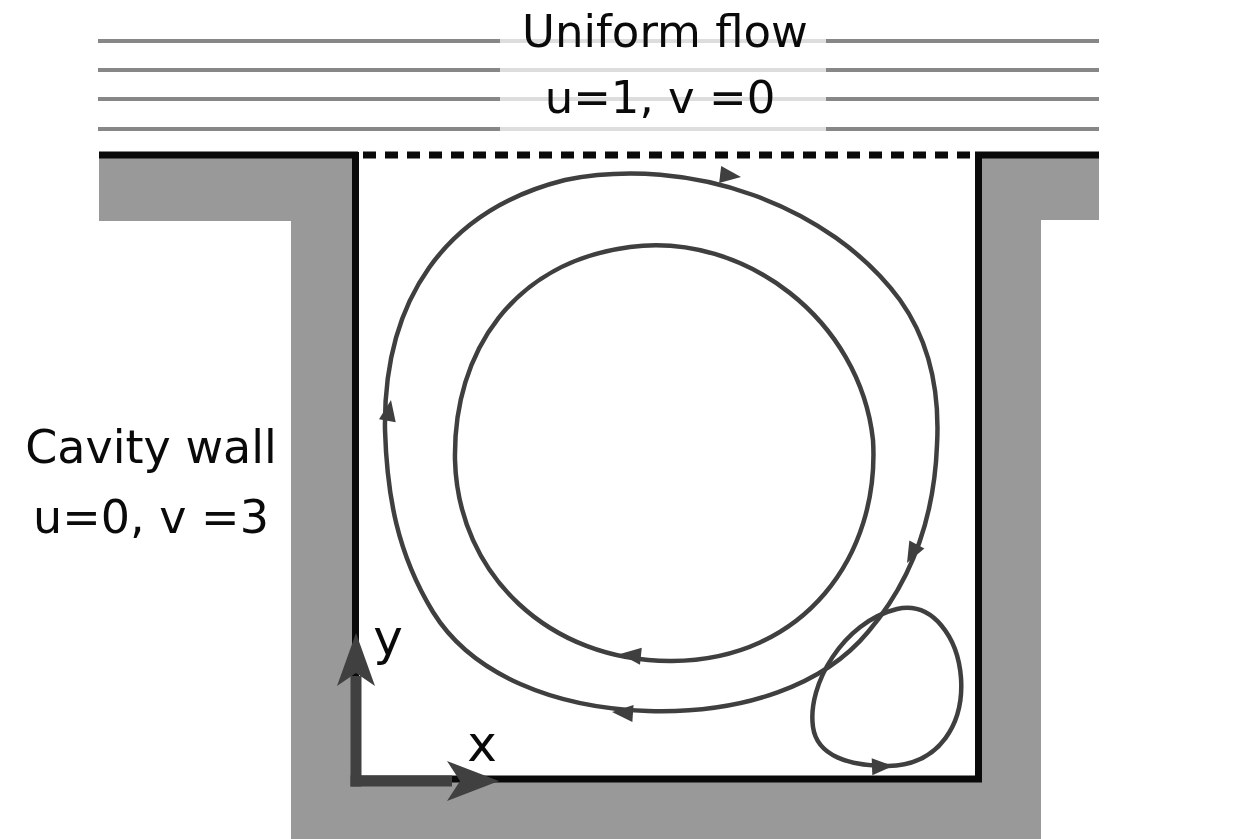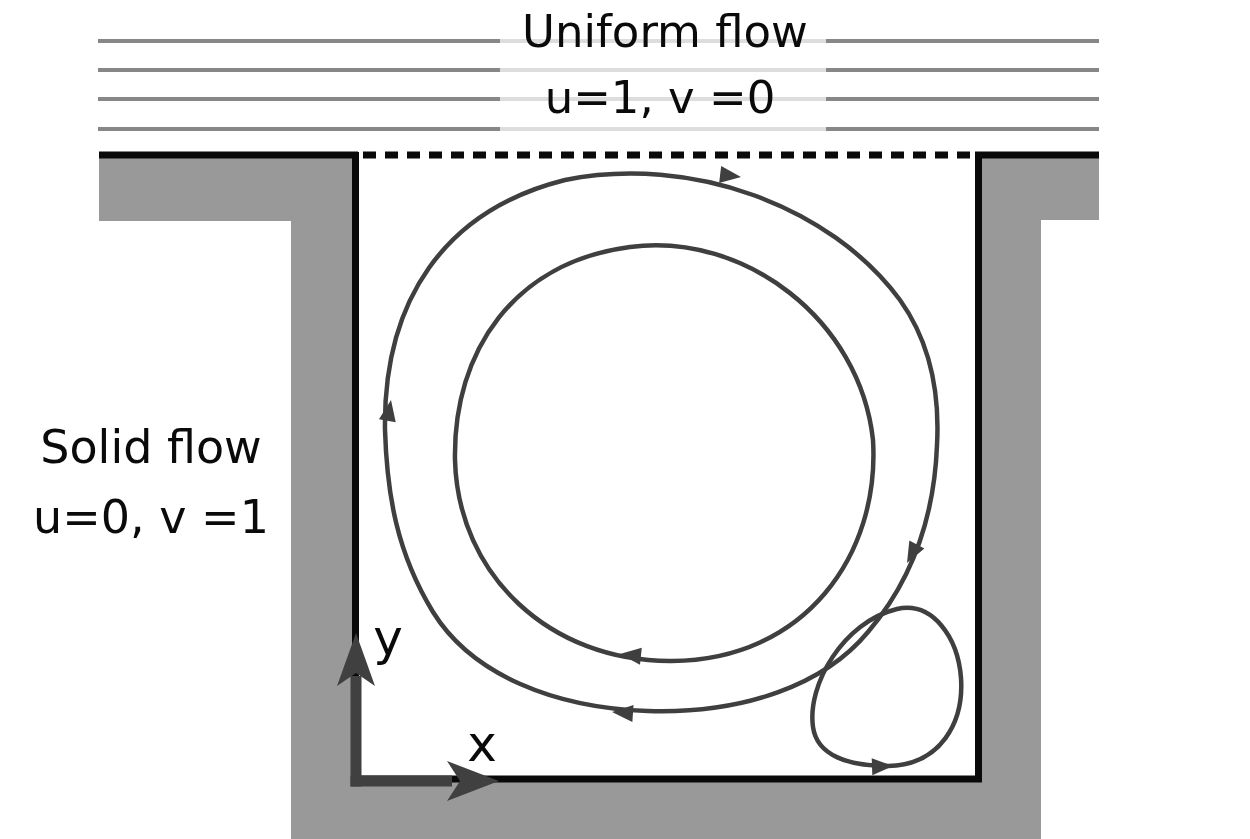--- a/index.html
+++ b/index.html
@@ -102,21 +102,21 @@
       <path class="axis-line" d="M350.5,781 L452,781"></path>
       <path class="axis-head" d="M356,633 L337,686 L356,673 L375,686 Z"></path>
       <path class="axis-head" d="M499,781 L447,761 L460,781 L447,801 Z"></path>
     </g>
   </svg>
 
   <div class="lbl big" style="left:497px;top:6px;width:336px;">Uniform flow</div>
   <div class="lbl big" style="left:505px;top:72px;width:310px;text-align:center;">u=1, v =0</div>
 
   <div class="lbl wall-text" style="left:0px;top:412px;width:302px;white-space:normal;">
-    <div>Solid flow</div>
-    <div>u=0, v =1</div>
+    <div>Cavity wall</div>
+    <div>u=0, v =3</div>
   </div>
 
 
   <div class="lbl axis" style="left:462px;top:718px;width:40px;">x</div>
   <div class="lbl axis" style="left:368px;top:612px;width:40px;">y</div>
 
 </div>
 
 </body></html>

